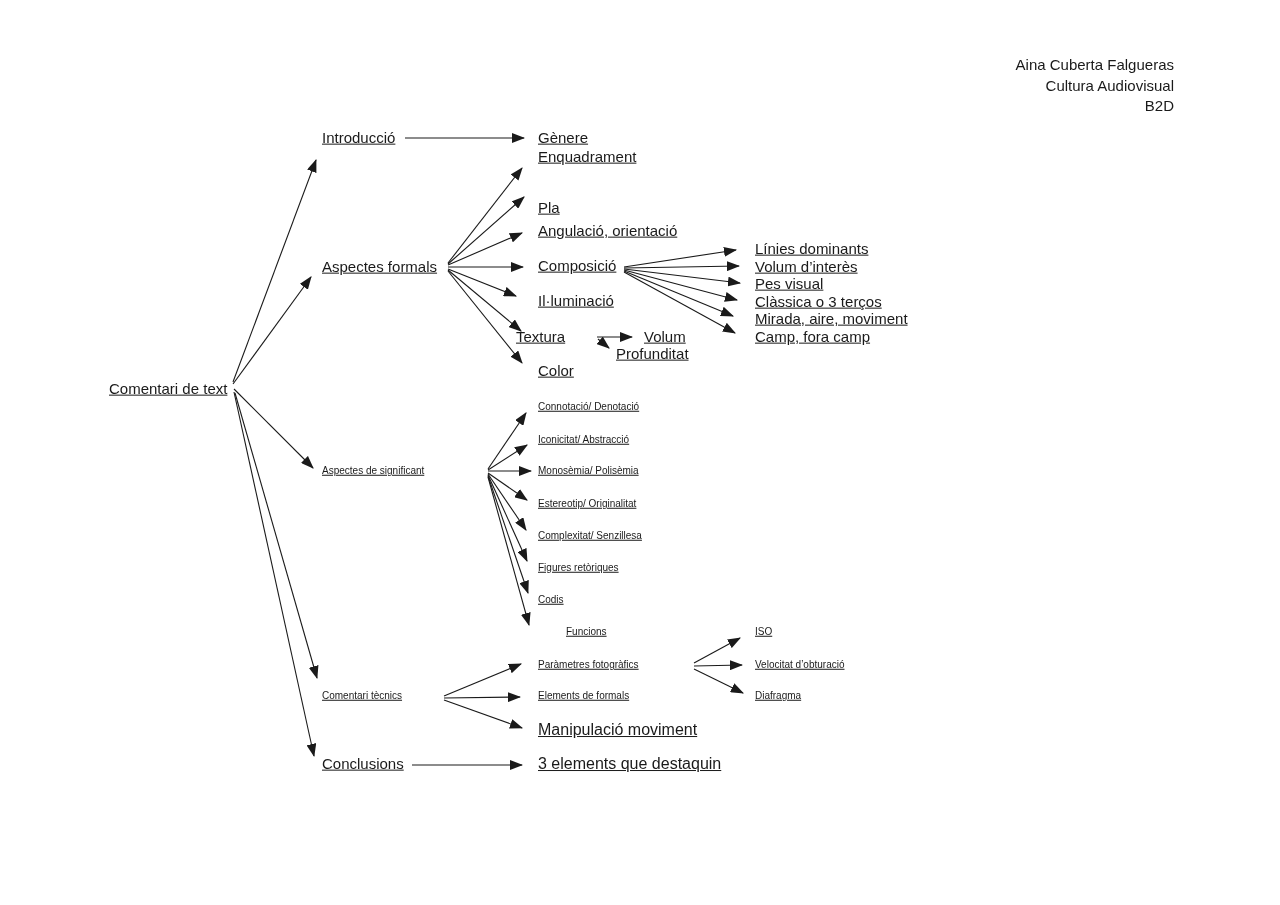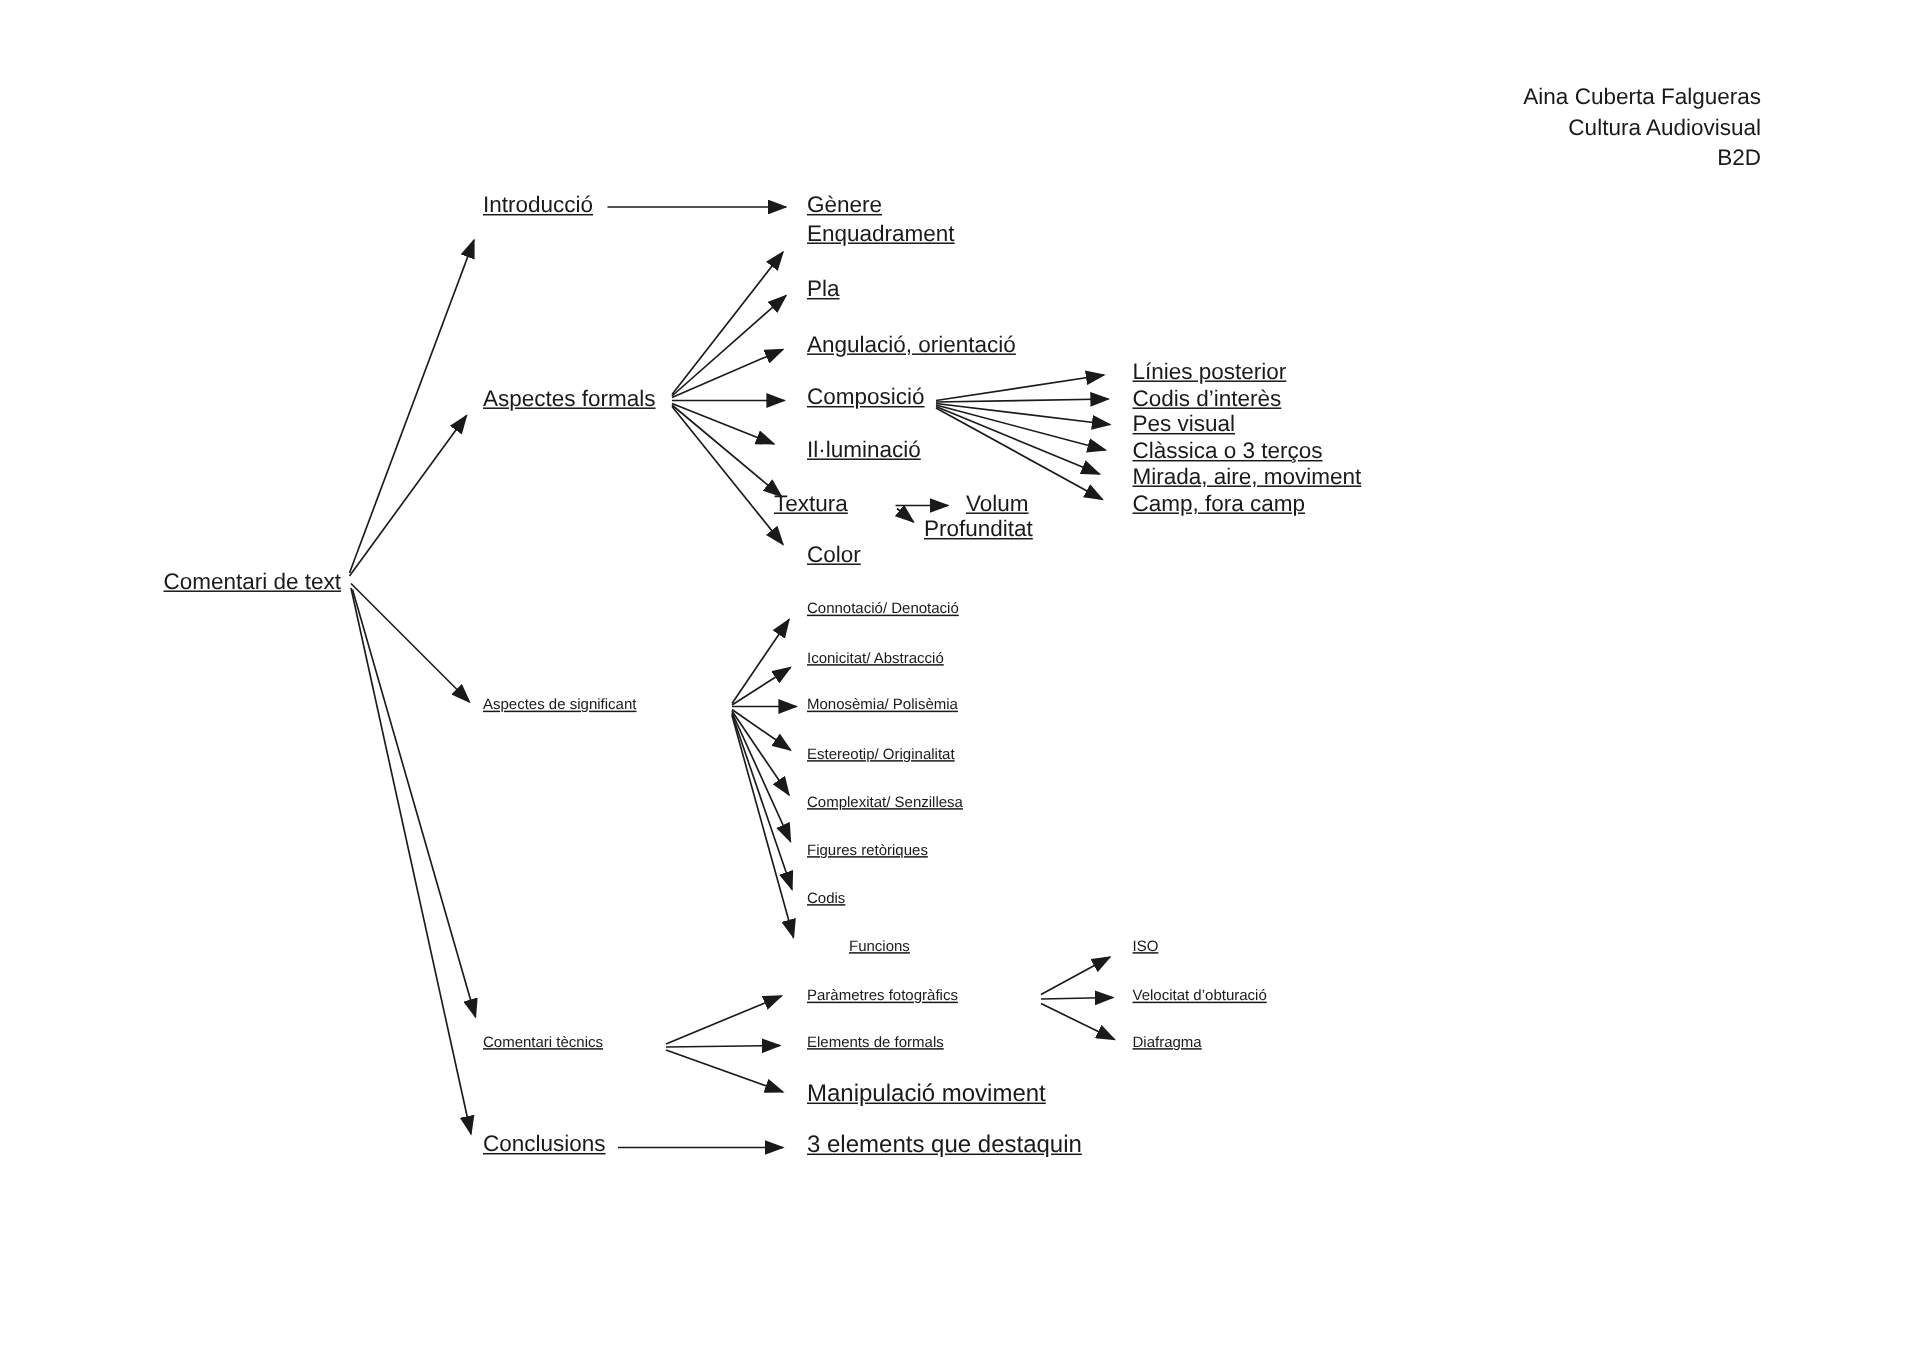--- a/index.html
+++ b/index.html
@@ -99,21 +99,21 @@
   <div class="node" style="left:109px;top:389px">Comentari de text</div>
 
   <div class="node" style="left:322px;top:138px">Introducció</div>
   <div class="node" style="left:322px;top:267px">Aspectes formals</div>
   <div class="node sm" style="left:322px;top:471px">Aspectes de significant</div>
   <div class="node sm" style="left:322px;top:696px">Comentari tècnics</div>
   <div class="node" style="left:322px;top:764px">Conclusions</div>
 
   <div class="node" style="left:538px;top:138px">Gènere</div>
   <div class="node" style="left:538px;top:157px">Enquadrament</div>
-  <div class="node" style="left:538px;top:194px">Pla</div>
+  <div class="node" style="left:538px;top:208px">Pla</div>
   <div class="node" style="left:538px;top:231px">Angulació, orientació</div>
   <div class="node" style="left:538px;top:266px">Composició</div>
   <div class="node" style="left:538px;top:301px">Il·luminació</div>
   <div class="node" style="left:516px;top:337px">Textura</div>
   <div class="node" style="left:644px;top:337px">Volum</div>
   <div class="node" style="left:616px;top:354px">Profunditat</div>
   <div class="node" style="left:538px;top:371px">Color</div>
 
   <div class="node sm" style="left:538px;top:407px">Connotació/ Denotació</div>
   <div class="node sm" style="left:538px;top:440px">Iconicitat/ Abstracció</div>
@@ -122,22 +122,22 @@
   <div class="node sm" style="left:538px;top:536px">Complexitat/ Senzillesa</div>
   <div class="node sm" style="left:538px;top:568px">Figures retòriques</div>
   <div class="node sm" style="left:538px;top:600px">Codis</div>
   <div class="node sm" style="left:566px;top:632px">Funcions</div>
 
   <div class="node sm" style="left:538px;top:665px">Paràmetres fotogràfics</div>
   <div class="node sm" style="left:538px;top:696px">Elements de formals</div>
   <div class="node lg" style="left:538px;top:730px">Manipulació moviment</div>
   <div class="node lg" style="left:538px;top:764px">3 elements que destaquin</div>
 
-  <div class="node" style="left:755px;top:249px">Línies posterior</div>
-  <div class="node" style="left:755px;top:267px">Codis d’interès</div>
+  <div class="node" style="left:755px;top:249px">Línies dominants</div>
+  <div class="node" style="left:755px;top:267px">Volum d’interès</div>
   <div class="node" style="left:755px;top:284px">Pes visual</div>
   <div class="node" style="left:755px;top:302px">Clàssica o 3 terços</div>
   <div class="node" style="left:755px;top:319px">Mirada, aire, moviment</div>
   <div class="node" style="left:755px;top:337px">Camp, fora camp</div>
 
   <div class="node sm" style="left:755px;top:632px">ISO</div>
   <div class="node sm" style="left:755px;top:665px">Velocitat d’obturació</div>
   <div class="node sm" style="left:755px;top:696px">Diafragma</div>
 
 </div>

